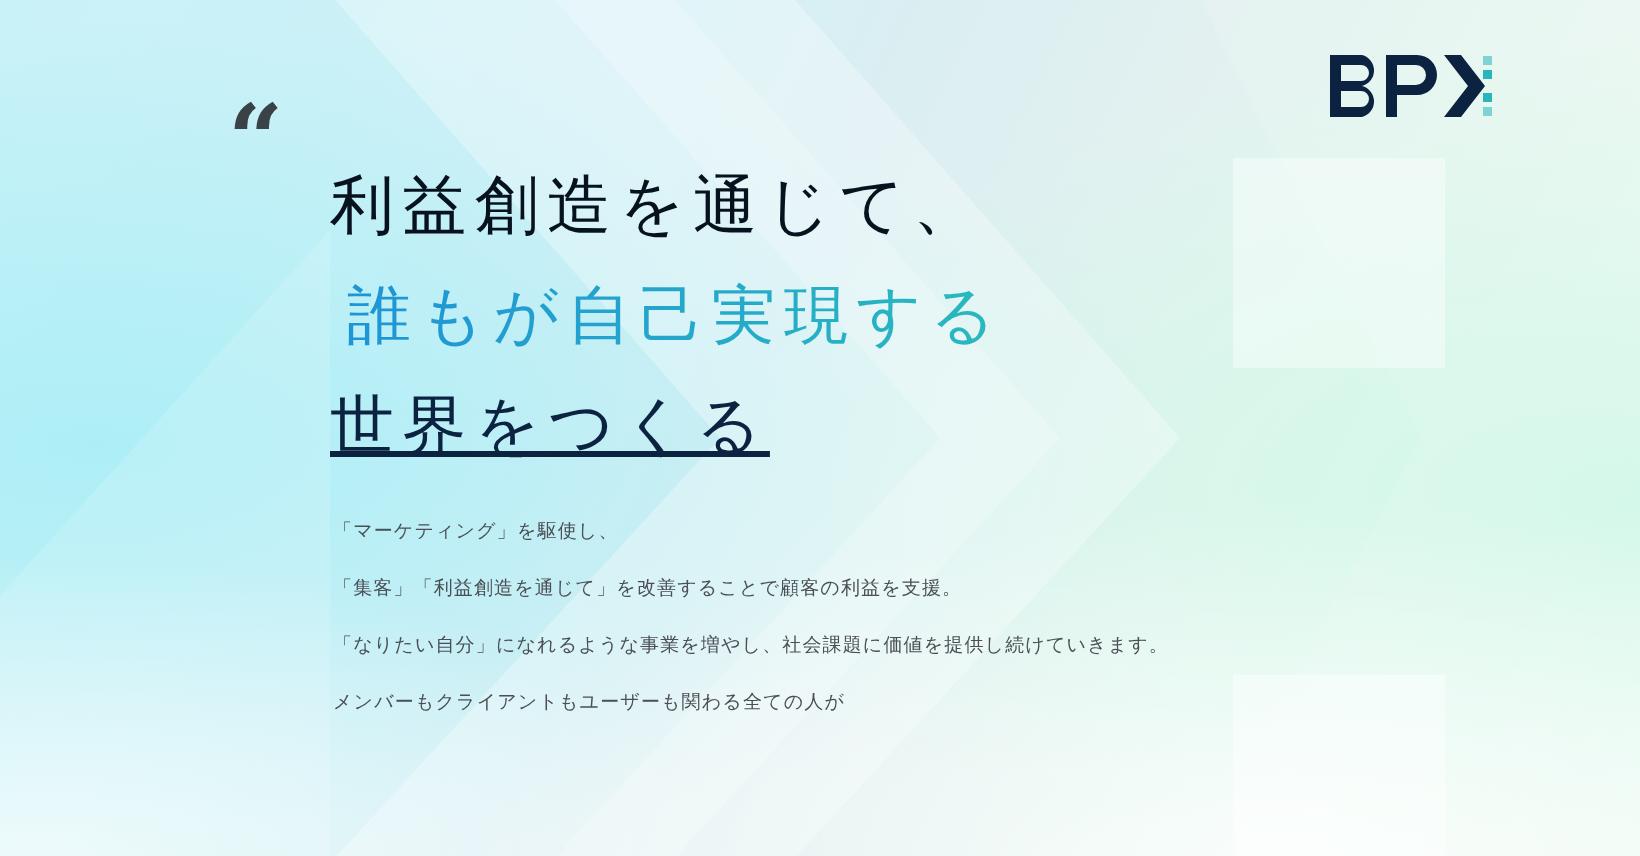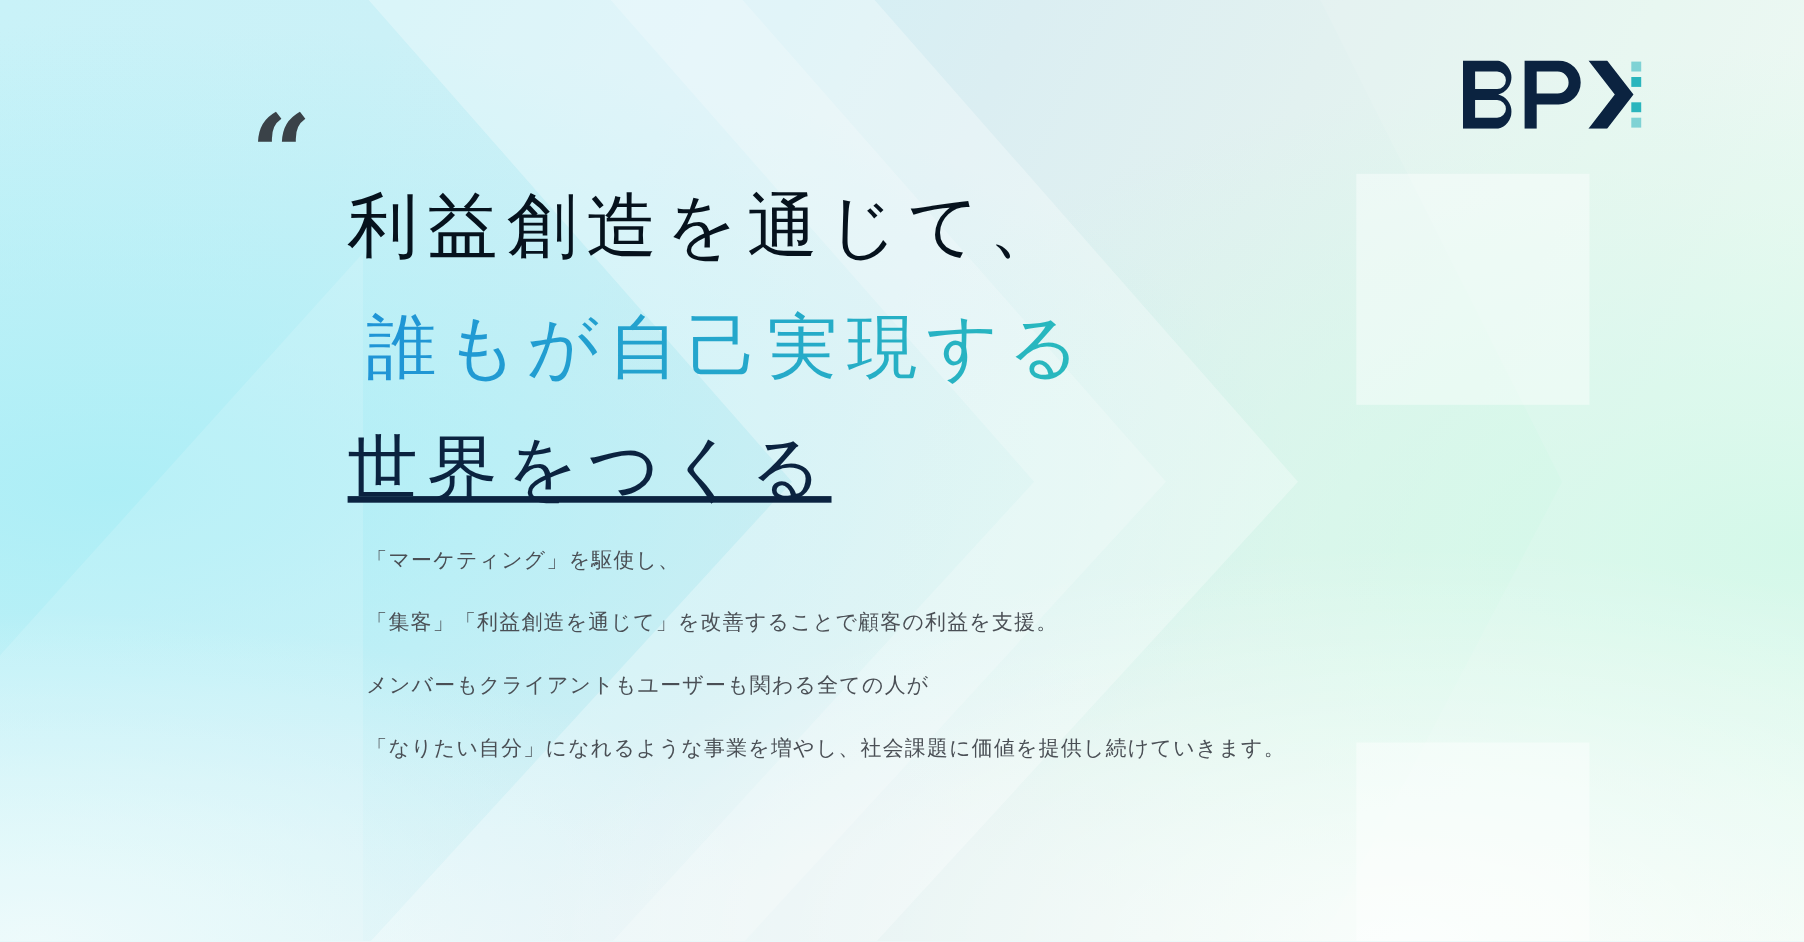--- a/index.html
+++ b/index.html
@@ -102,21 +102,21 @@
     font-size: 96px;
     font-weight: 700;
     color: #3a4248;
     line-height: 1;
     letter-spacing: 0.02em;
     user-select: none;
   }
 
   #headline {
     position: absolute;
-    left: 316px;
+    left: 330px;
     top: 150px;
     width: 1000px;
   }
   .hl-line {
     font-family: "Liberation Sans", "DejaVu Sans", sans-serif;
     font-size: 64px;
     font-weight: 400;
     letter-spacing: 0.13em;
     line-height: 1.72;
     white-space: nowrap;
@@ -128,21 +128,21 @@
     background-clip: text;
     color: transparent;
     margin-left: 17px;
     -webkit-text-fill-color: transparent;
   }
   #hl-3 { color: #0b2340; text-decoration: underline; }
 
   #body-copy {
     position: absolute;
     left: 333px;
-    top: 500px;
+    top: 521px;
     width: 1060px;
   }
   .bc-line {
     font-family: "Liberation Sans", "DejaVu Sans", sans-serif;
     font-size: 19px;
     font-weight: 400;
     color: #4a4f55;
     letter-spacing: 0.06em;
     line-height: 1;
     margin-bottom: 38px;
@@ -206,18 +206,18 @@
 
     <div id="headline">
       <div class="hl-line" id="hl-1">利益創造を通じて、</div>
       <div class="hl-line" id="hl-2">誰もが自己実現する</div>
       <div class="hl-line" id="hl-3">世界をつくる</div>
     </div>
 
     <div id="body-copy">
       <div class="bc-line">「マーケティング」を駆使し、</div>
       <div class="bc-line">「集客」「利益創造を通じて」を改善することで顧客の利益を支援。</div>
+      <div class="bc-line">「なりたい自分」になれるような事業を増やし、社会課題に価値を提供し続けていきます。</div>
       <div class="bc-line">メンバーもクライアントもユーザーも関わる全ての人が</div>
-      <div class="bc-line">「なりたい自分」になれるような事業を増やし、社会課題に価値を提供し続けていきます。</div>
     </div>
 
   </div>
 </div>
 
 </body></html>

